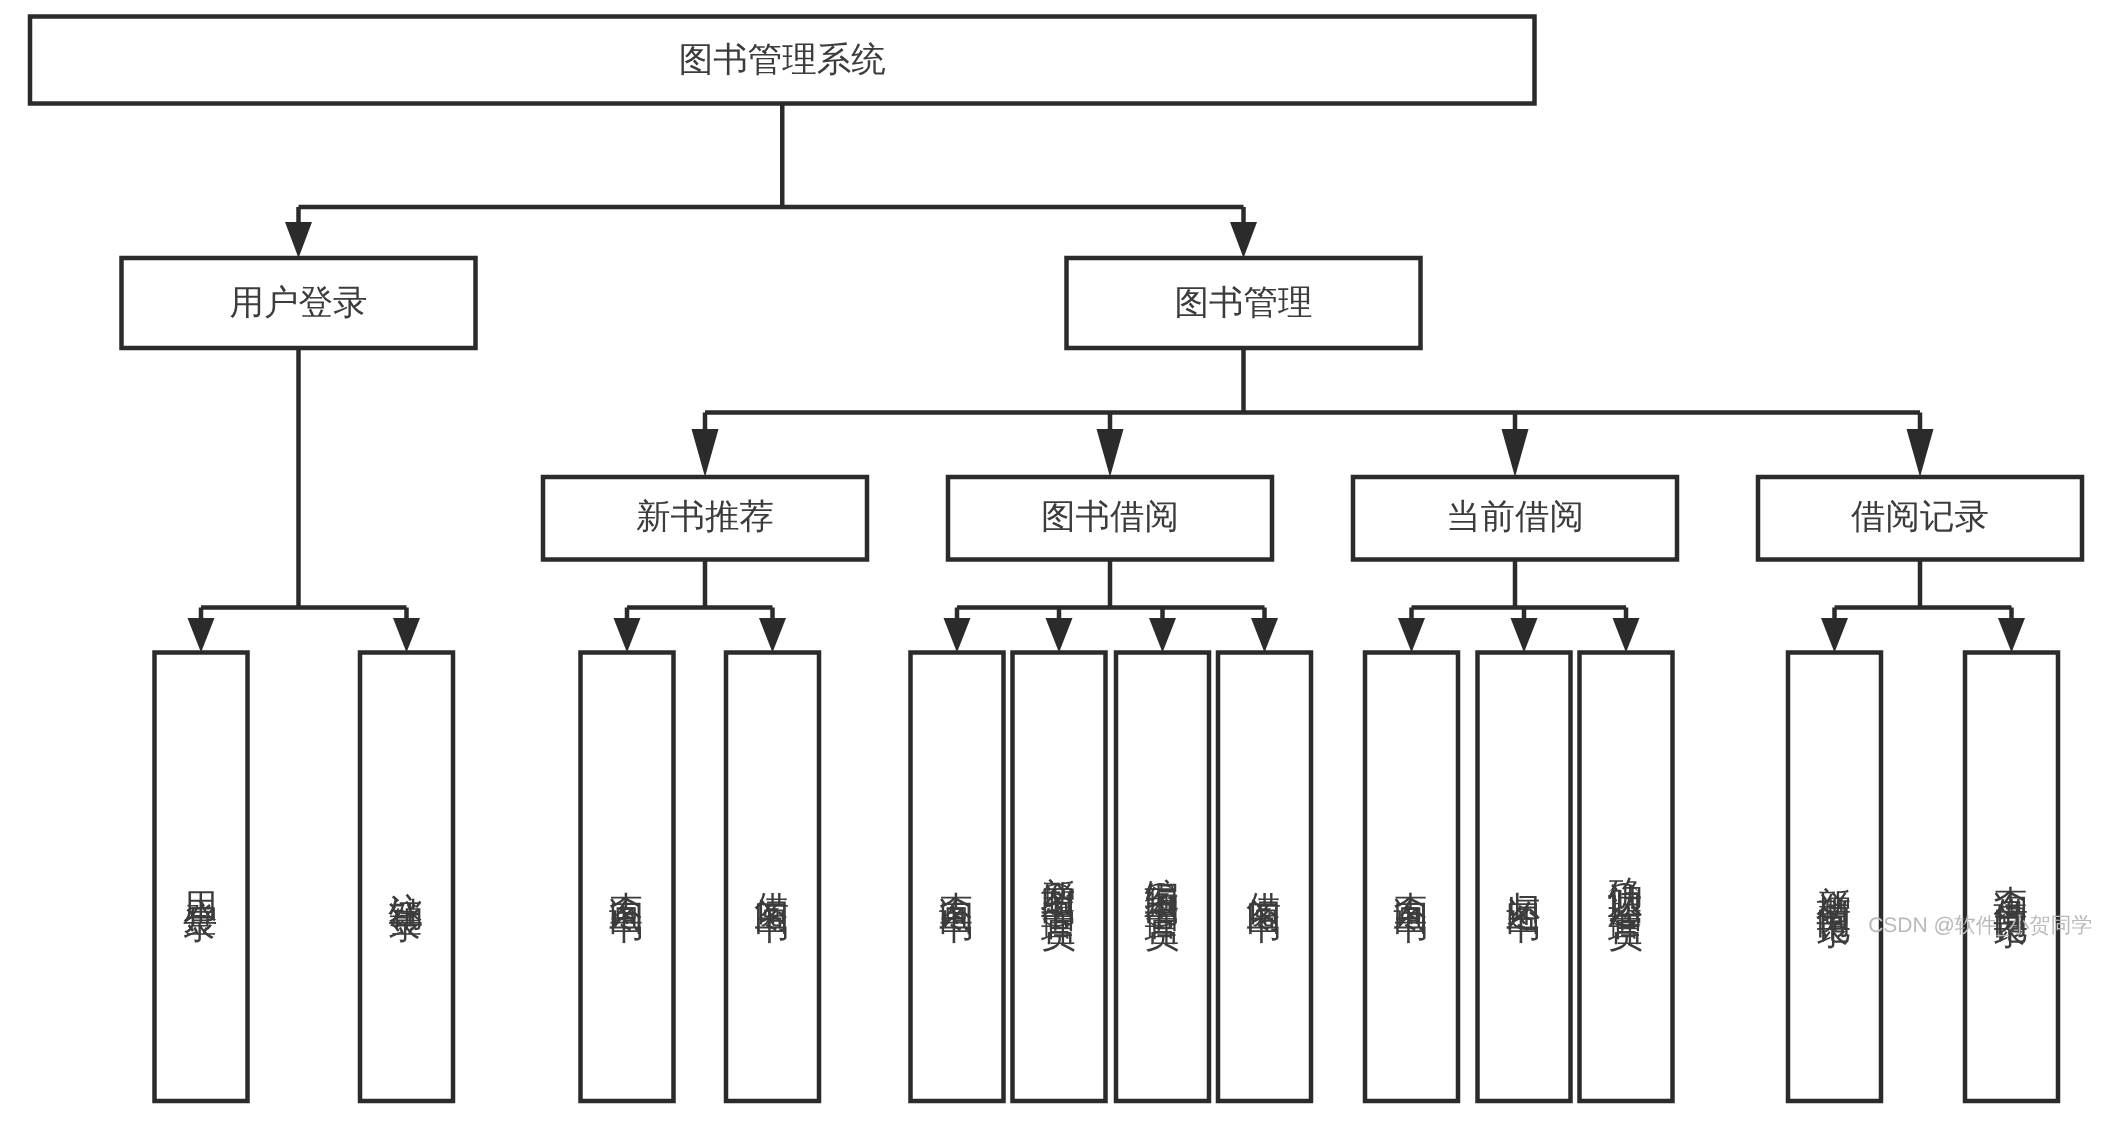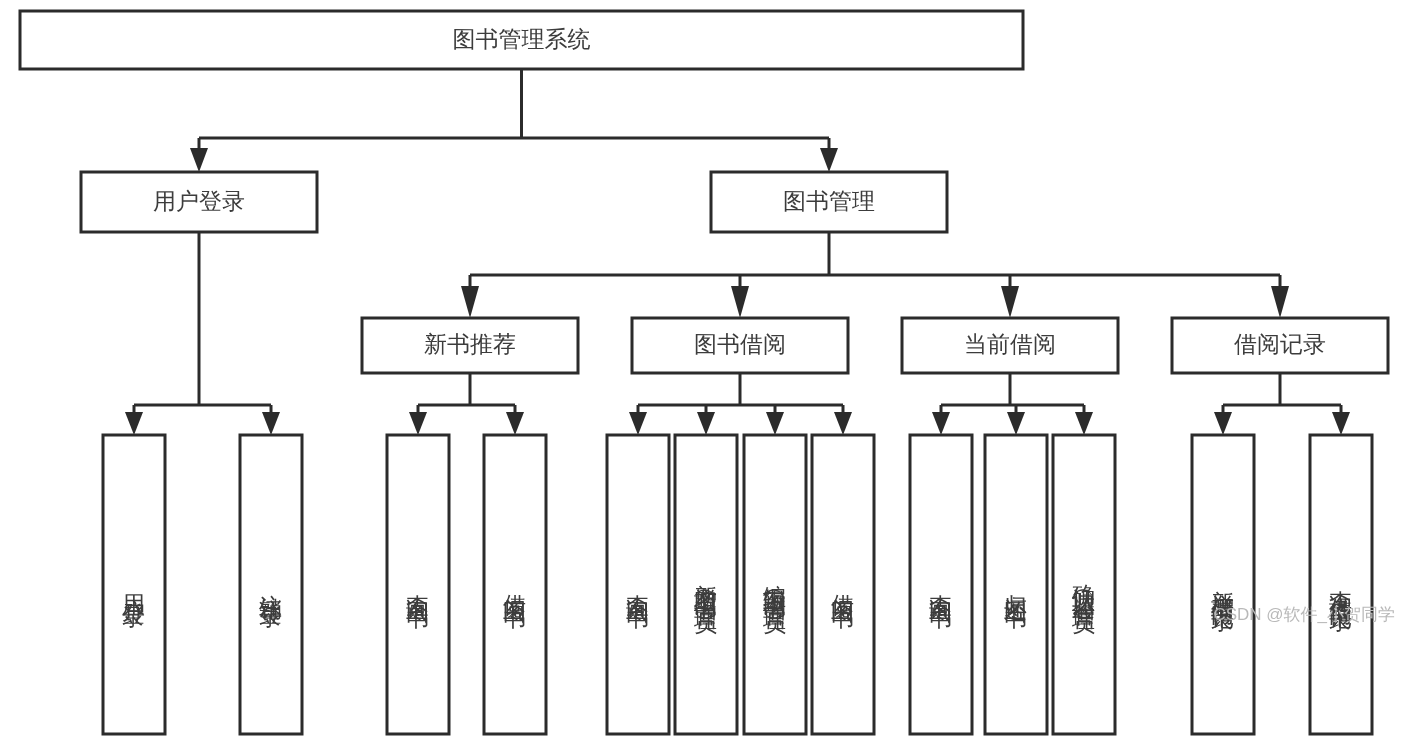--- a/index.html
+++ b/index.html
@@ -53,21 +53,21 @@
     writing-mode: vertical-rl;
     text-orientation: upright;
     text-anchor: middle;
     letter-spacing: 4px;
   }
   .watermark {
     position: absolute;
     right: 10px;
     bottom: 6px;
     font-family: "Liberation Sans", "DejaVu Sans", sans-serif;
-    font-size: 17px;
+    font-size: 14px;
     color: #b9b9b9;
     white-space: nowrap;
     pointer-events: none;
     user-select: none;
   }
 </style>
 </head>
 <body>
 
 <div id="diagram-root">

